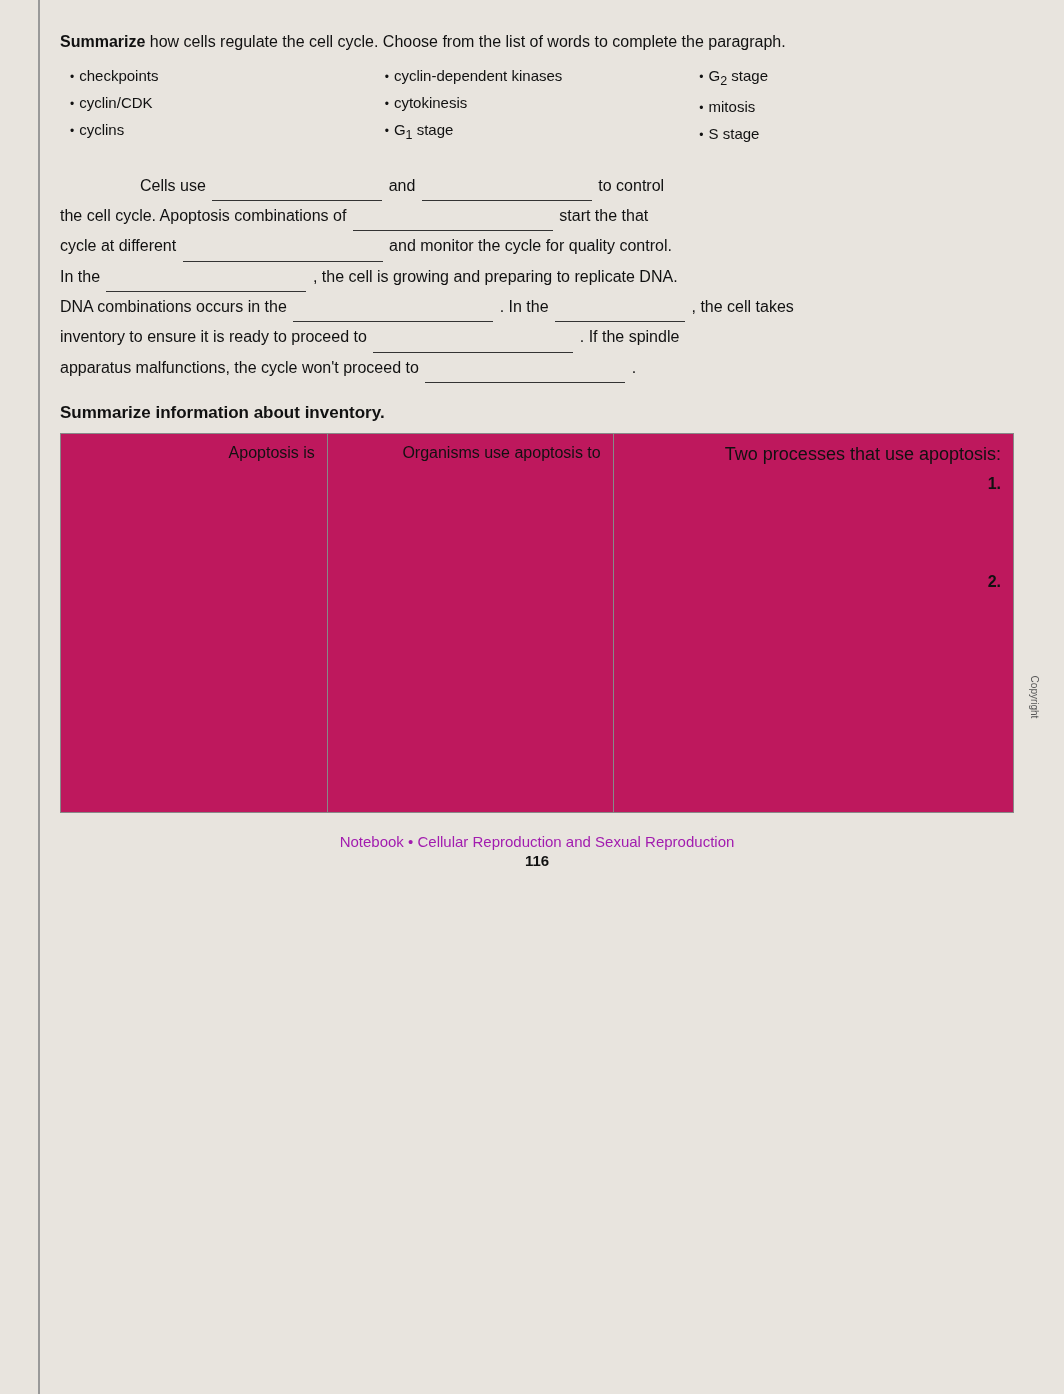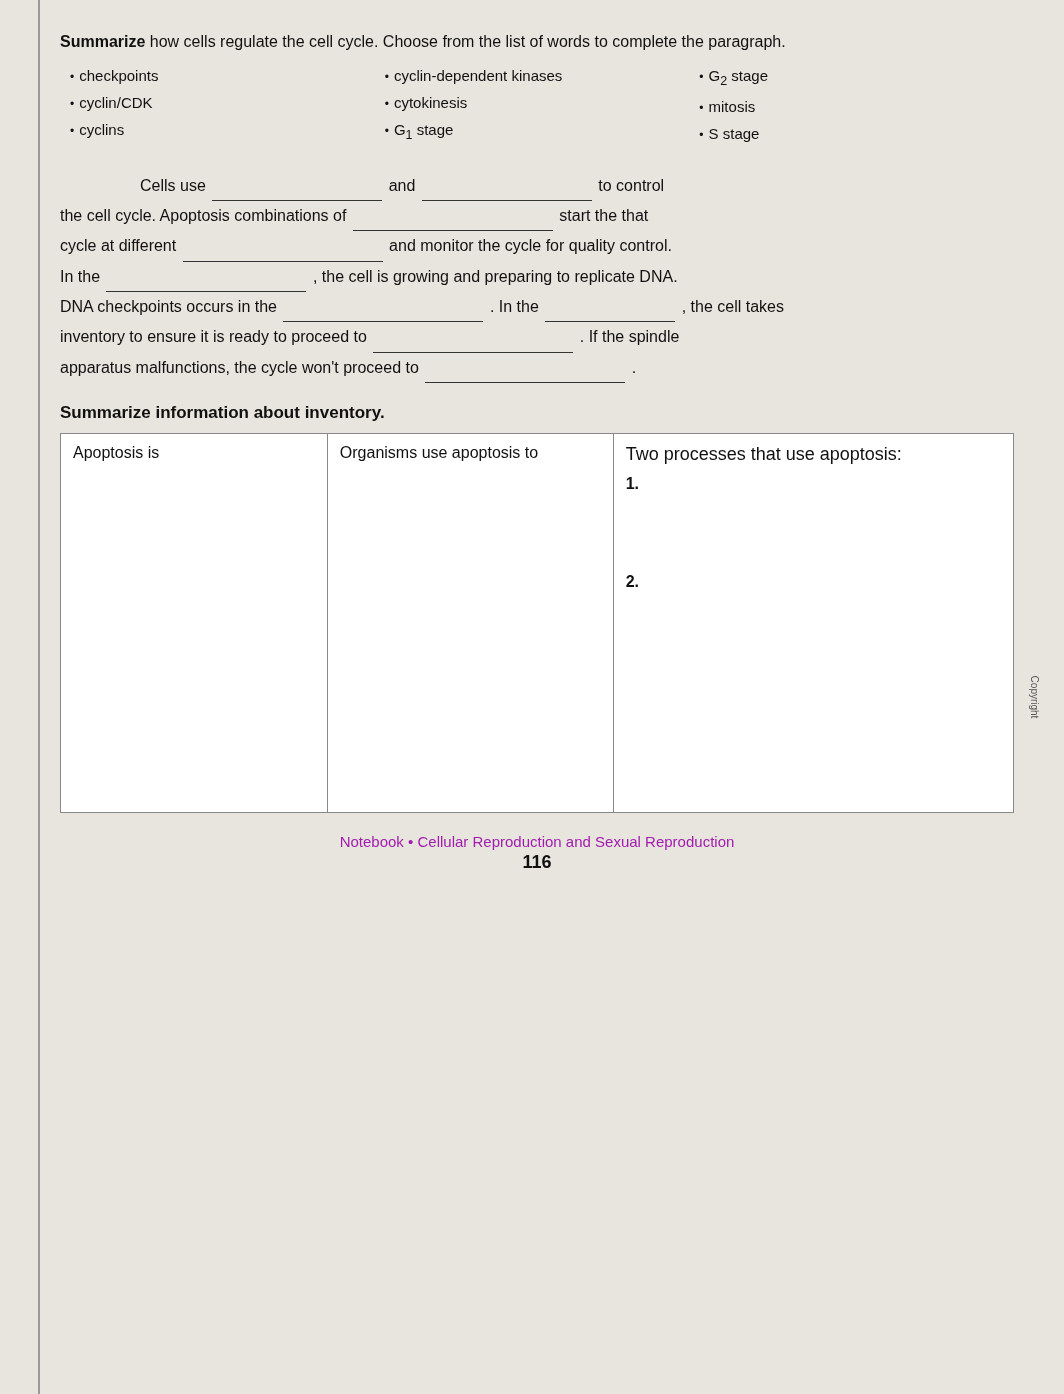--- a/index.html
+++ b/index.html
@@ -103,22 +103,23 @@
     .apoptosis-section-title {
       font-weight: bold;
       font-size: 17px;
       margin-bottom: 10px;
       margin-top: 4px;
     }
 
     .apoptosis-table {
       width: 100%;
       border-collapse: collapse;
-      background-color: #ffffff;
+      background-color: #be185d;
       height: 380px;
+      text-align: right;
     }
 
     .apoptosis-table td {
       border: 1px solid #888;
       vertical-align: top;
       padding: 10px 12px;
       font-size: 16px;
       width: 33.33%;
     }
 
@@ -153,21 +154,21 @@
       margin-top: 20px;
       text-align: center;
     }
 
     .footer-text {
       font-size: 15px;
       color: #a21caf;
     }
 
     .footer-page-num {
-      font-size: 18px;
+      font-size: 15px;
       font-weight: bold;
       text-align: center;
       margin-top: 2px;
     }
   </style>
 </head>
 <body>
 
 <div class="page-container">
   <div class="left-border"></div>
@@ -231,21 +232,21 @@
     
     <span>the cell cycle. Apoptosis combinations of </span><span class="blank-line blank-xl"></span>
     <span> start the that</span><br>
     
     <span>cycle at different </span><span class="blank-line blank-xl"></span>
     <span> and monitor the cycle for quality control.</span><br>
     
     <span>In the </span><span class="blank-line blank-xl"></span>
     <span>, the cell is growing and preparing to replicate DNA.</span><br>
     
-    <span>DNA checkpoints occurs in the </span><span class="blank-line blank-xl"></span>
+    <span>DNA combinations occurs in the </span><span class="blank-line blank-xl"></span>
     <span>. In the </span><span class="blank-line blank-medium"></span>
     <span>, the cell takes</span><br>
     
     <span>inventory to ensure it is ready to proceed to </span><span class="blank-line blank-xl"></span>
     <span>. If the spindle</span><br>
     
     <span>apparatus malfunctions, the cycle won't proceed to </span><span class="blank-line blank-xl"></span>
     <span>.</span>
   </div>
 

